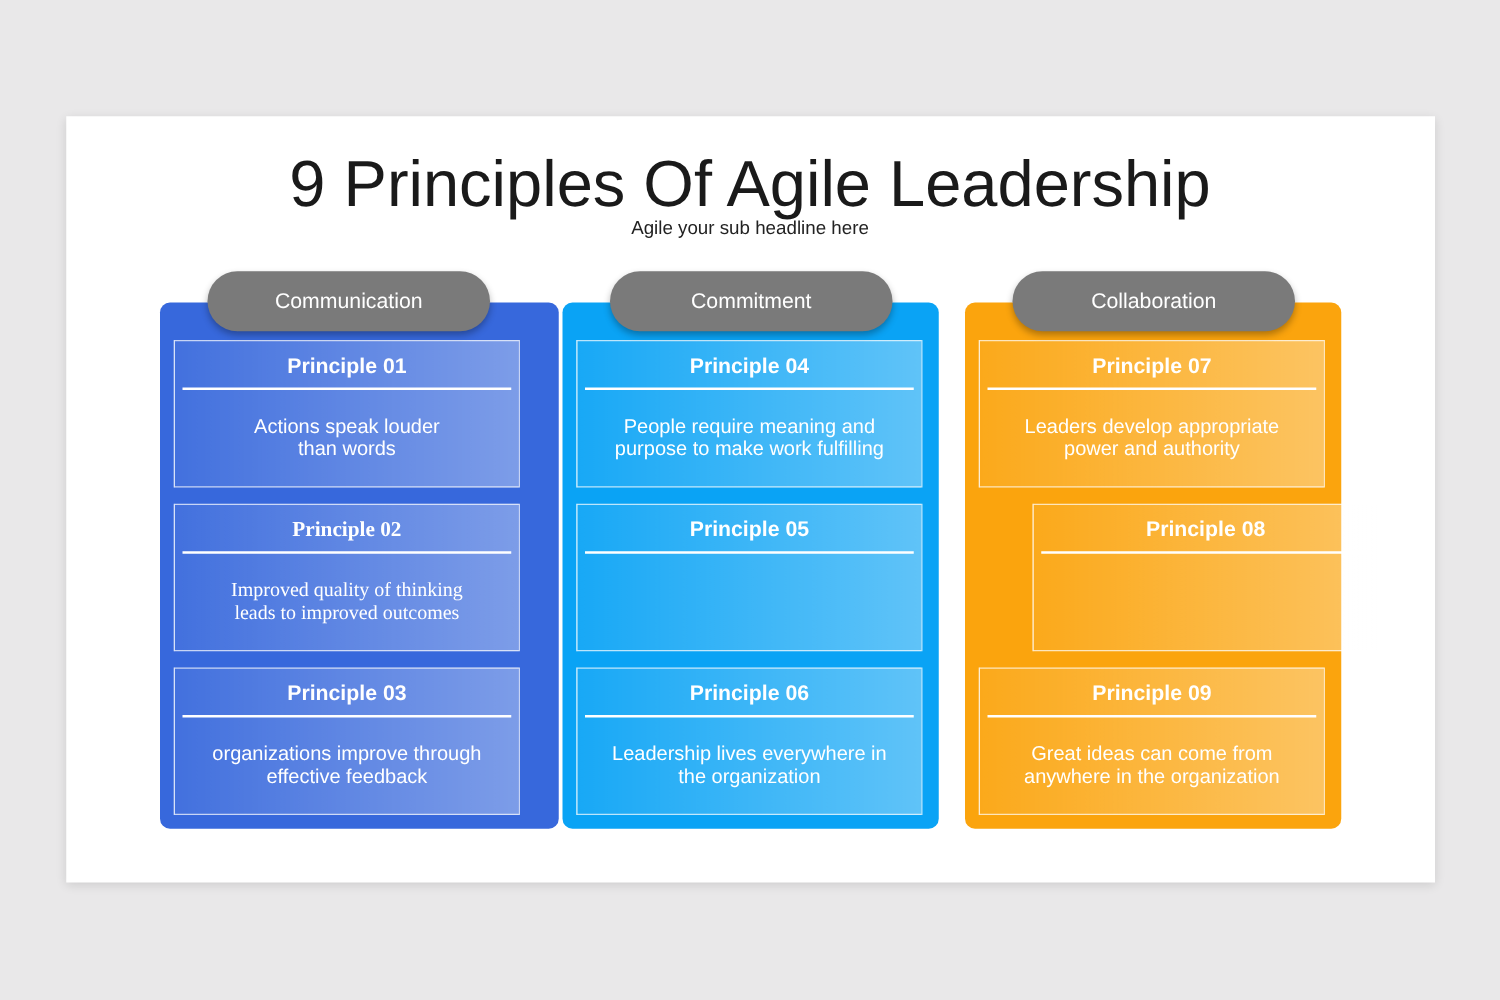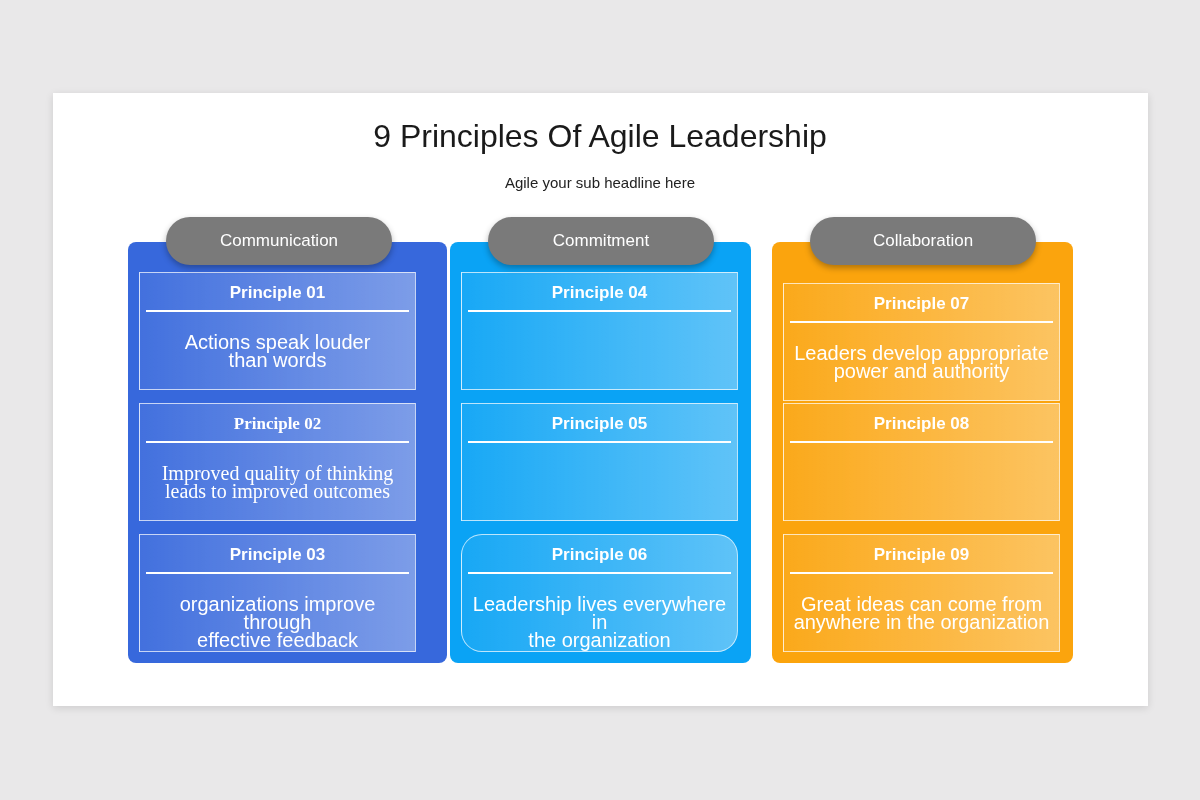--- a/index.html
+++ b/index.html
@@ -1,25 +1,25 @@
 <!DOCTYPE html>
 <html><head>
 <meta charset="utf-8">
 <style>
   html,body{margin:0;padding:0;}
   body{width:1200px;height:800px;background:#e9e8e9;font-family:"Liberation Sans",sans-serif;position:relative;overflow:hidden;}
   .slide{position:absolute;left:53px;top:93px;width:1095px;height:613px;background:#fff;box-shadow:0 2px 8px rgba(0,0,0,0.12);}
-  .title{position:absolute;left:0;width:1200px;top:118px;text-align:center;font-size:32px;color:#1a1a1a;font-family:"Liberation Sans",sans-serif;}
+  .title{position:absolute;left:0;width:1200px;top:118px;text-align:center;font-size:52px;color:#1a1a1a;font-family:"Liberation Sans",sans-serif;}
   .sub{position:absolute;left:0;width:1200px;top:174px;text-align:center;font-size:15px;color:#222;}
   .col{position:absolute;top:242px;width:301px;height:421px;border-radius:8px;}
   .tab{position:absolute;top:217px;width:226px;height:48px;border-radius:24px;background:#7a7a7a;box-shadow:0 3px 6px rgba(0,0,0,0.3);color:#fff;font-weight:normal;font-size:17px;display:flex;align-items:center;justify-content:center;}
   .card{position:absolute;left:11px;width:277px;height:118px;border:1px solid rgba(255,255,255,0.7);background:linear-gradient(90deg,rgba(255,255,255,0.06),rgba(255,255,255,0.35));box-sizing:border-box;color:#fff;}
   .card .h{position:absolute;top:10px;left:0;right:0;text-align:center;font-weight:bold;font-size:17px;}
   .card .line{position:absolute;top:37px;left:6px;right:6px;height:1.5px;background:#fff;}
-  .card .t{position:absolute;top:60px;left:8px;right:8px;text-align:center;font-size:20px;line-height:18px;}
+  .card .t{position:absolute;top:60px;left:8px;right:8px;text-align:center;font-size:16px;line-height:18px;}
 </style>
 </head>
 <body>
 
 <div class="slide"></div>
 <div class="title">9 Principles Of Agile Leadership</div>
 <div class="sub">Agile your sub headline here</div>
 
 <div id="cols">
     <div class="col" style="left: 128px; background: rgb(55, 104, 220); padding-left: 18px;">
@@ -37,39 +37,40 @@
         <div class="h">Principle 03</div>
         <div class="line"></div>
         <div class="t">organizations improve through<br>effective feedback</div>
       </div>
     </div>
     <div class="tab" style="left: 166px;">Communication</div>
     <div class="col" style="left: 450px; background: rgb(10, 163, 245);">
       <div class="card" style="top: 30px;">
         <div class="h">Principle 04</div>
         <div class="line"></div>
+        <div class="t">People require meaning and<br>purpose to make work fulfilling</div>
       </div>
       <div class="card" style="top: 161px;">
         <div class="h">Principle 05</div>
         <div class="line"></div>
       </div>
-      <div class="card" style="top: 292px; border-radius: 21px;">
+      <div class="card" style="top: 292px;">
         <div class="h">Principle 06</div>
         <div class="line"></div>
         <div class="t">Leadership lives everywhere in<br>the organization</div>
       </div>
     </div>
     <div class="tab" style="left: 488px;">Commitment</div>
     <div class="col" style="left: 772px; background: rgb(251, 164, 13);">
-      <div class="card" style="top: 41px; padding-left: 43px;">
+      <div class="card" style="top: 30px; padding-left: 43px;">
         <div class="h">Principle 07</div>
         <div class="line"></div>
         <div class="t">Leaders develop appropriate<br>power and authority</div>
       </div>
-      <div class="card" style="top: 161px;">
+      <div class="card" style="top: 161px; margin-left: 43px;">
         <div class="h">Principle 08</div>
         <div class="line"></div>
       </div>
       <div class="card" style="top: 292px; padding-left: 28px;">
         <div class="h">Principle 09</div>
         <div class="line"></div>
         <div class="t">Great ideas can come from<br>anywhere in the organization</div>
       </div>
     </div>
     <div class="tab" style="left: 810px;">Collaboration</div>

